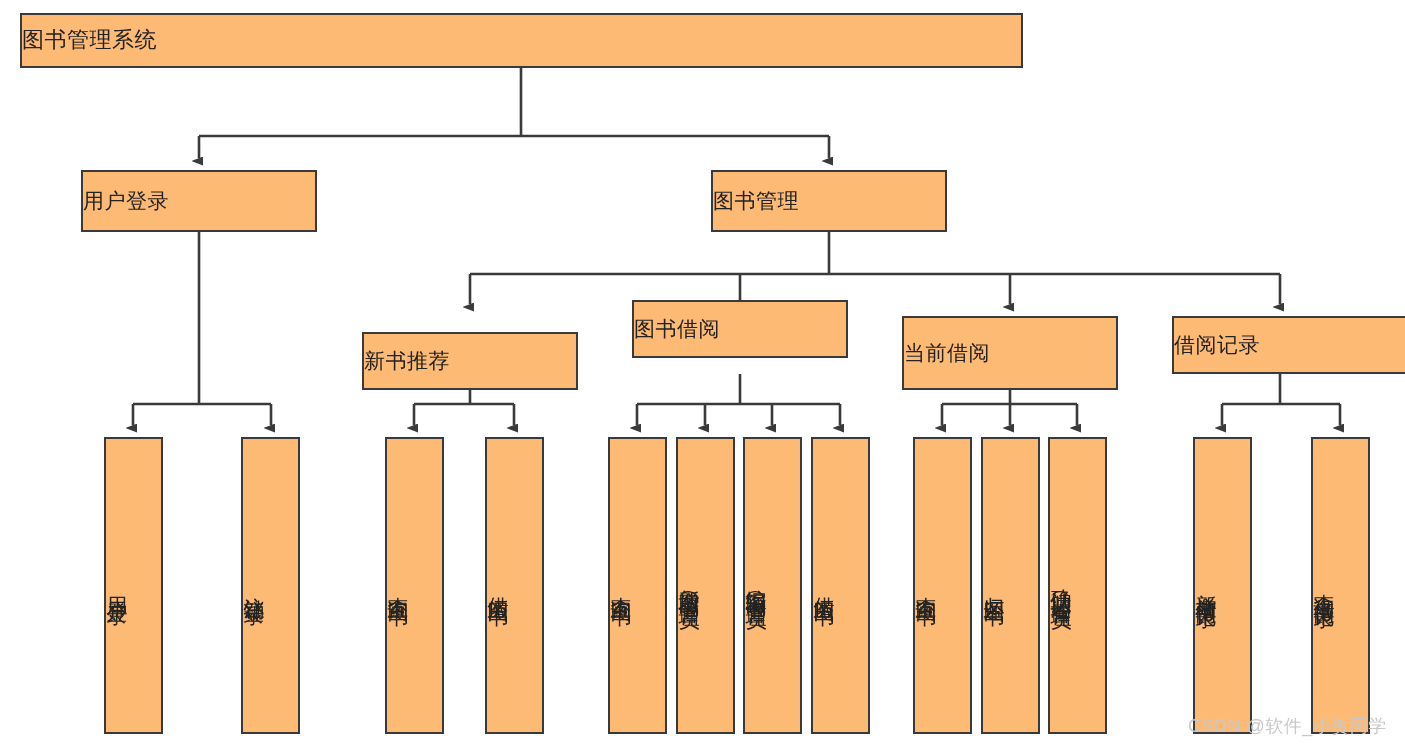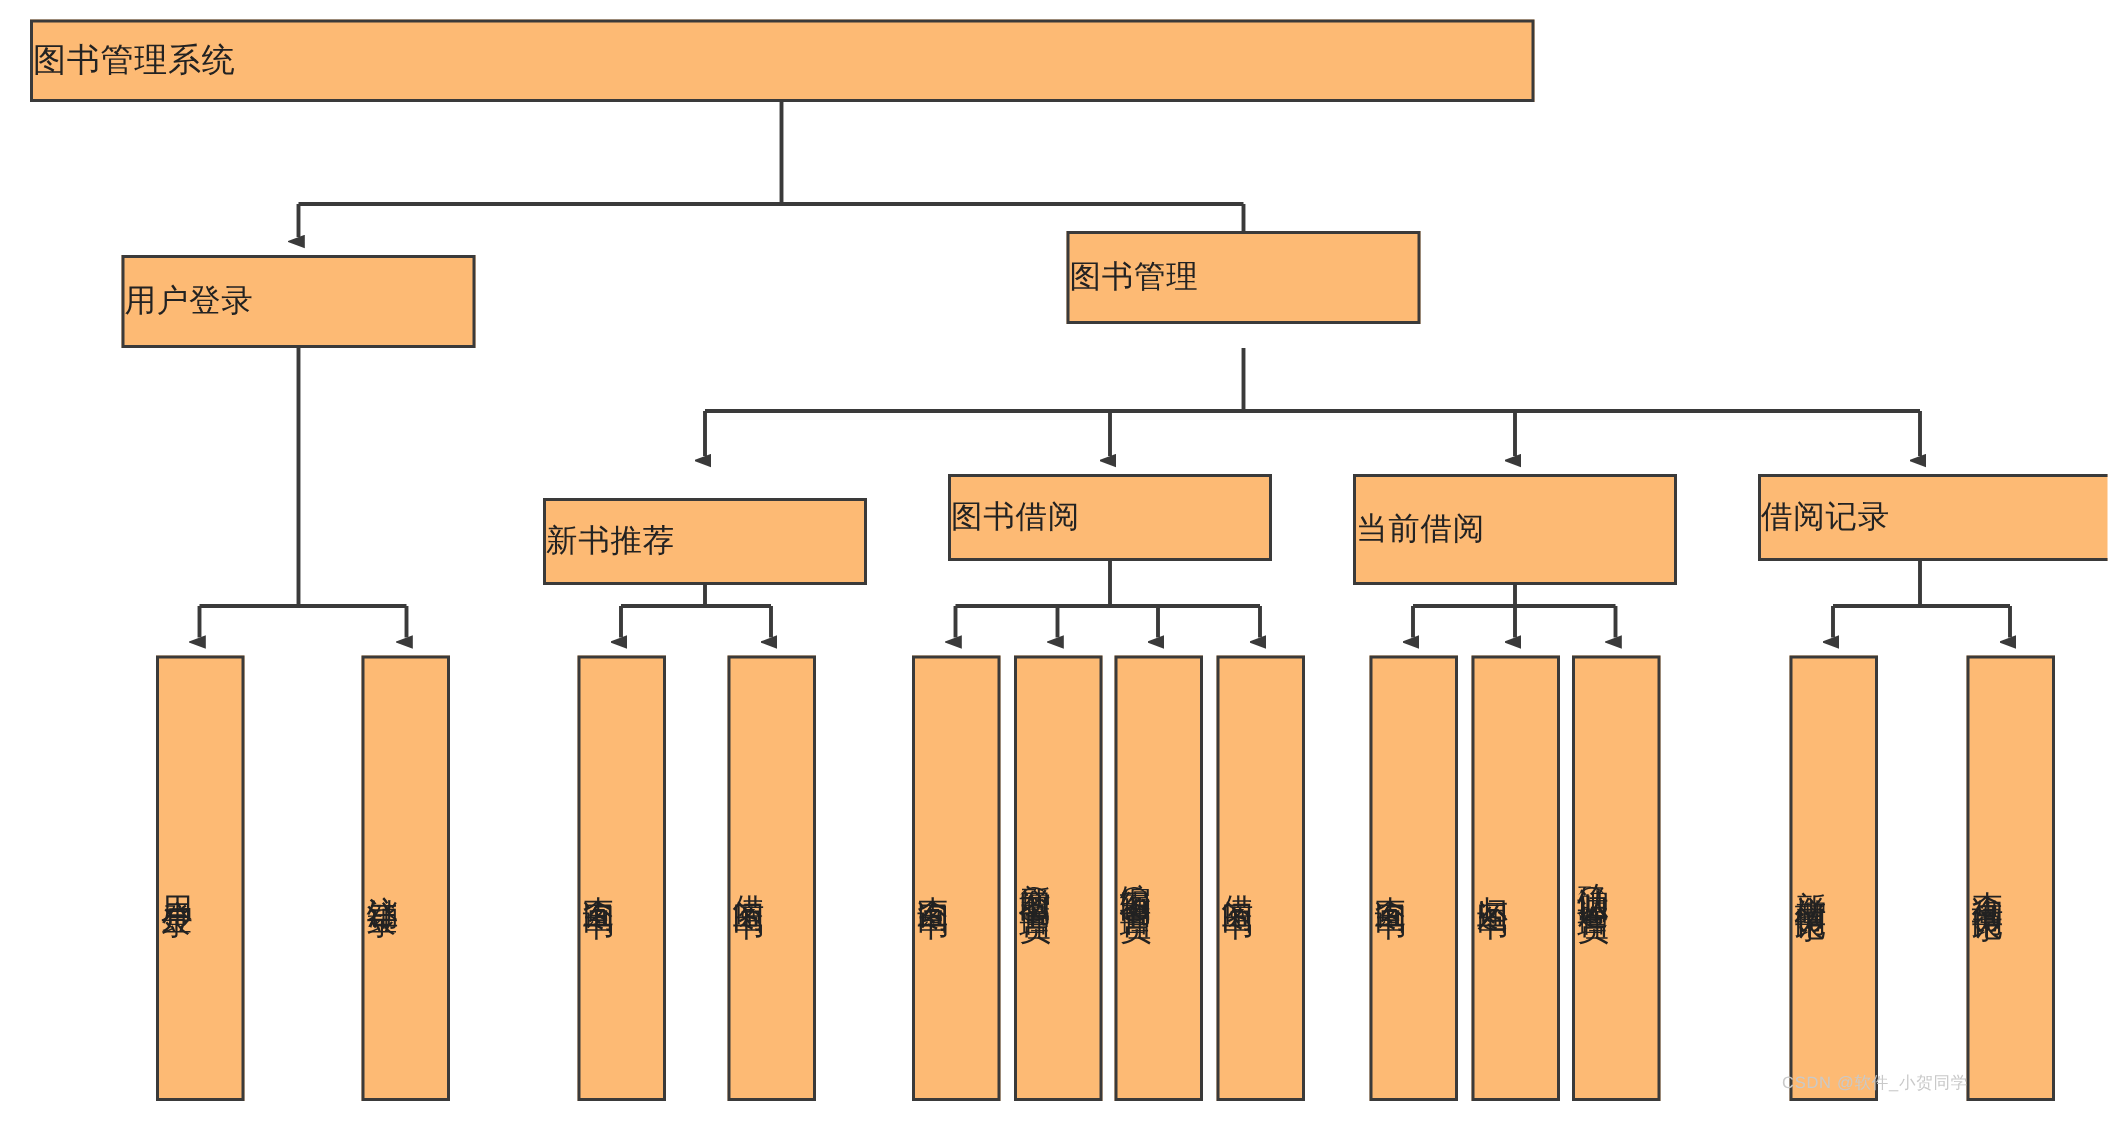--- a/index.html
+++ b/index.html
@@ -53,21 +53,21 @@
     text-orientation: upright;
     font-size: 21px;
     letter-spacing: 3px;
     line-height: 1.05;
   }
   .node.root .label { font-size: 22px; }
   .watermark {
     position: absolute;
     left: 1188px;
     top: 714px;
-    font-size: 11px;
+    font-size: 18px;
     color: #c9c9c9;
     white-space: nowrap;
     letter-spacing: 0.5px;
   }
 </style>
 </head>
 <body>
 
 <div id="diagram-root">
 
@@ -121,28 +121,28 @@
     </g>
   </svg>
 
   <div class="node horizontal root" style="left: 20px; top: 13px; width: 1003px; height: 55px;">
     <span class="label">图书管理系统</span>
   </div>
 
   <div class="node horizontal" style="left: 81px; top: 170px; width: 236px; height: 62px;">
     <span class="label">用户登录</span>
   </div>
-  <div class="node horizontal" style="left: 711px; top: 154px; width: 236px; height: 62px;">
+  <div class="node horizontal" style="left: 711px; top: 170px; width: 236px; height: 62px;">
     <span class="label">图书管理</span>
   </div>
 
   <div class="node horizontal" style="left: 362px; top: 316px; width: 216px; height: 58px; margin-top: 16px;">
     <span class="label">新书推荐</span>
   </div>
-  <div class="node horizontal" style="left: 632px; top: 316px; width: 216px; height: 58px;">
+  <div class="node horizontal" style="left: 632px; top: 300px; width: 216px; height: 58px;">
     <span class="label">图书借阅</span>
   </div>
   <div class="node horizontal" style="left: 902px; top: 316px; width: 216px; height: 74px;">
     <span class="label">当前借阅</span>
   </div>
   <div class="node horizontal" style="left: 1172px; top: 316px; width: 248px; height: 58px;">
     <span class="label">借阅记录</span>
   </div>
 
   <div class="node vertical" style="left: 104px; top: 437px; width: 59px; height: 297px;">

